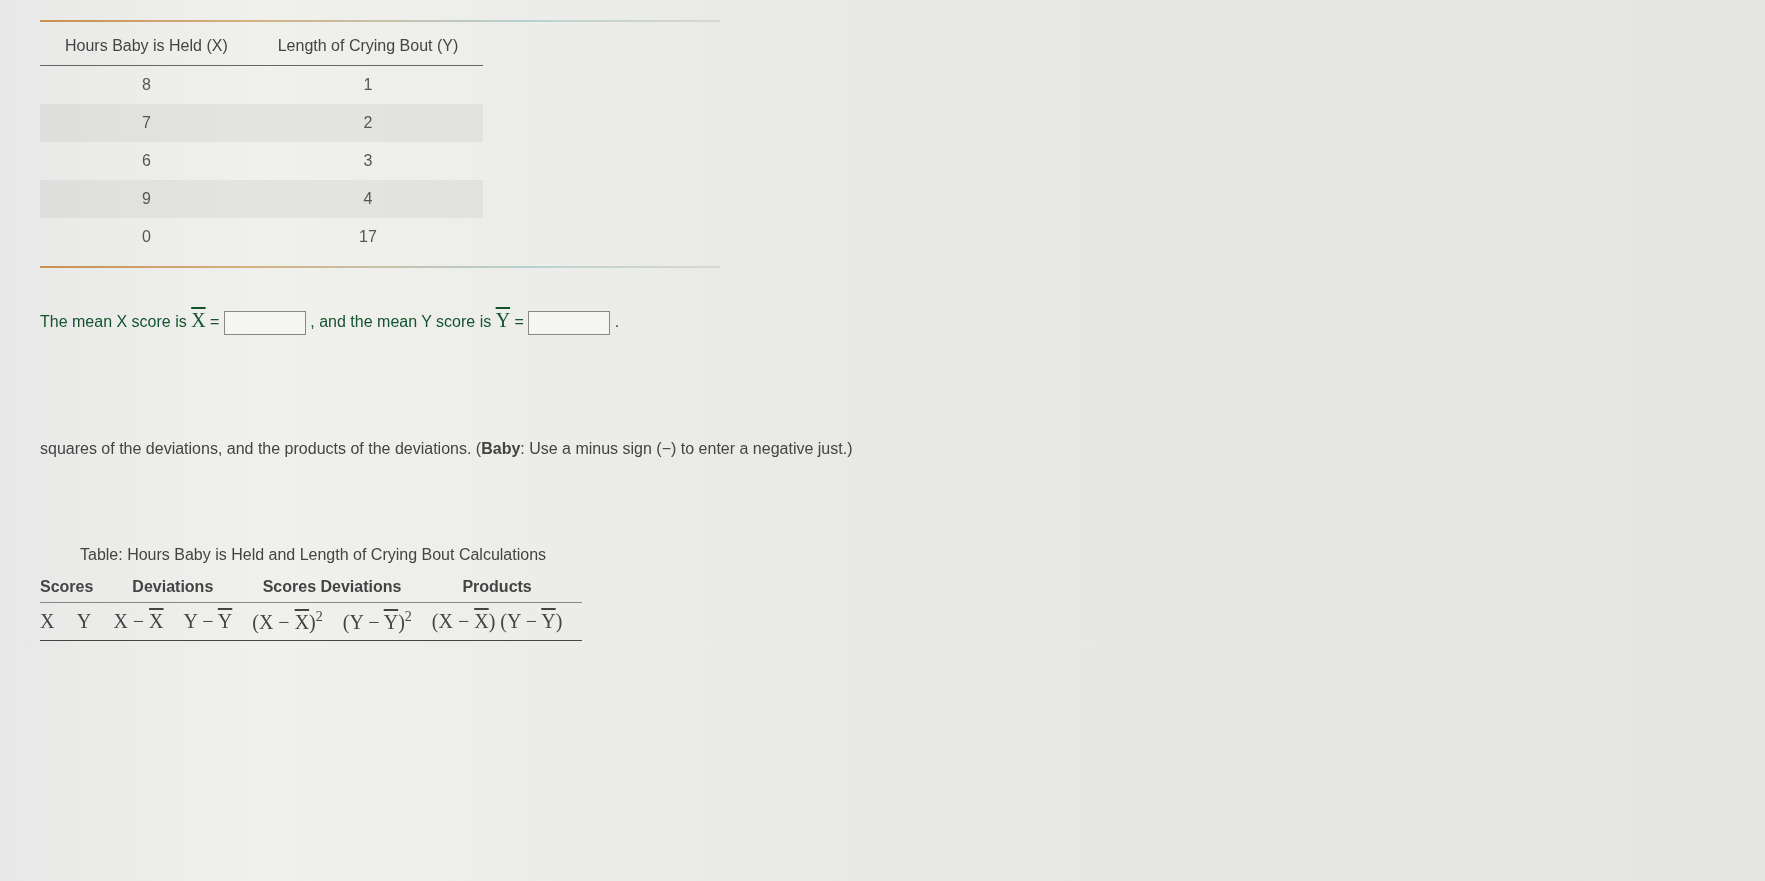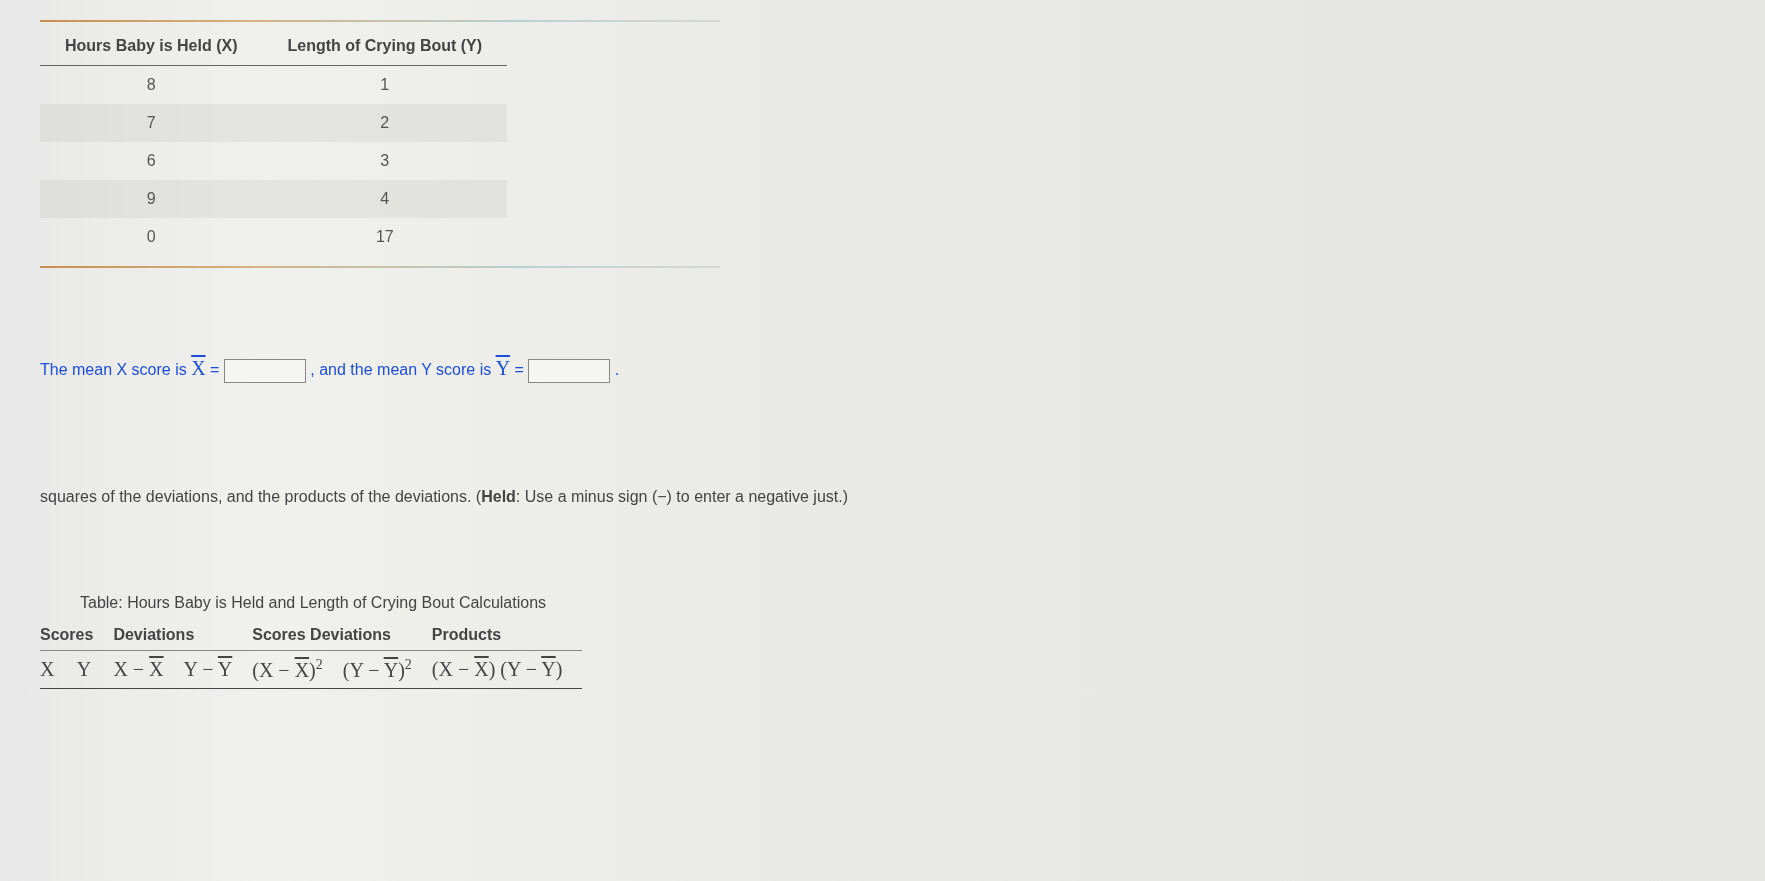--- a/index.html
+++ b/index.html
@@ -8,21 +8,21 @@
       margin: 0;
       padding: 20px 0 0 40px;
       color: #333;
       font-size: 16px;
     }
     .data-table {
       border-collapse: collapse;
       margin-bottom: 10px;
     }
     .data-table th {
-      font-weight: bold;
+      font-weight: normal;
       padding: 10px 25px;
       text-align: center;
       border-bottom: 1px solid #666;
       color: #444;
     }
     .data-table td {
       padding: 10px 25px;
       text-align: center;
       color: #555;
     }
@@ -37,24 +37,24 @@
       width: 680px;
     }
     .hr-orange-bottom {
       height: 2px;
       background: linear-gradient(to right, #c89050 0%, #d5b080 30%, #b8d0d0 70%, #d8d8d5 100%);
       border: none;
       margin: 5px 0 0 0;
       width: 680px;
     }
     .sentence {
-      margin-top: 84px;
+      margin-top: 36px;
       margin-bottom: 60px;
       line-height: 1.6;
-      color: #1d4ed8;
+      color: #14532d;
     }
     .overline {
       text-decoration: overline;
       font-family: 'Times New Roman', serif;
       font-size: 20px;
     }
     .input-box {
       display: inline-block;
       width: 80px;
       height: 22px;
@@ -71,21 +71,21 @@
       font-weight: normal;
       color: #444;
       margin-left: 40px;
       margin-bottom: 8px;
     }
     .calc-table {
       border-collapse: collapse;
     }
     .calc-table th {
       font-weight: bold;
-      text-align: left;
+      text-align: center;
       padding: 6px 20px 6px 0;
       color: #444;
       border-bottom: 1px solid #888;
     }
     .calc-table .sub-header td {
       padding: 6px 20px 6px 0;
       color: #444;
       border-bottom: 1px solid #444;
       font-family: 'Times New Roman', serif;
       font-size: 20px;
@@ -142,21 +142,21 @@
   <span class="input-box"></span>
   <span> , and the mean Y score is </span>
   <span class="serif"><span class="overline">Y</span></span>
   <span> = </span>
   <span class="input-box"></span>
   <span> .</span>
 </div>
 
 <div class="instruction">
   <br>
-  <span>squares of the deviations, and the products of the deviations. (</span><b>Held</b><span>: Use a minus sign (−) to enter a negative just.)</span>
+  <span>squares of the deviations, and the products of the deviations. (</span><b>Baby</b><span>: Use a minus sign (−) to enter a negative just.)</span>
 </div>
 
 <div class="table2-title">Table: Hours Baby is Held and Length of Crying Bout Calculations</div>
 <table class="calc-table">
   <thead>
     <tr>
       <th colspan="2">Scores</th>
       <th colspan="2">Deviations</th>
       <th colspan="2">Scores Deviations</th>
       <th>Products</th>

